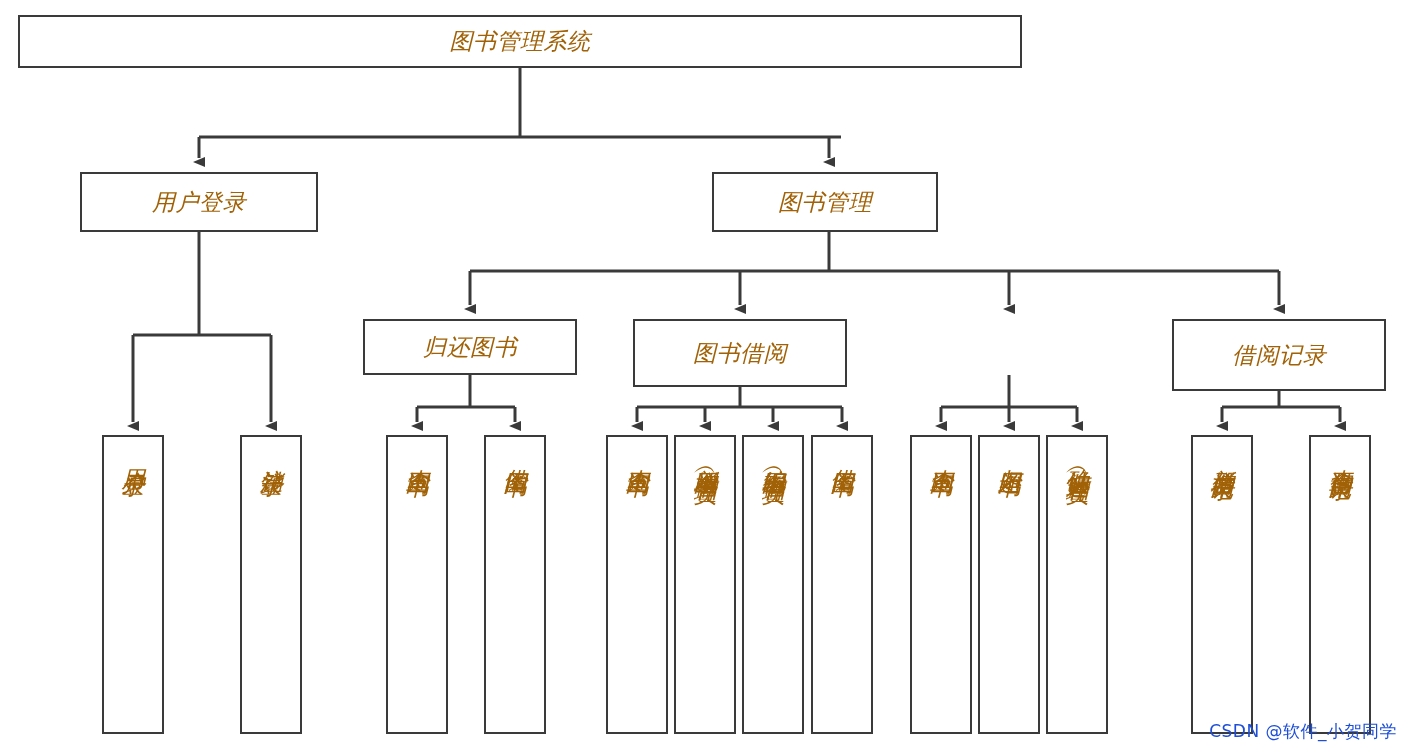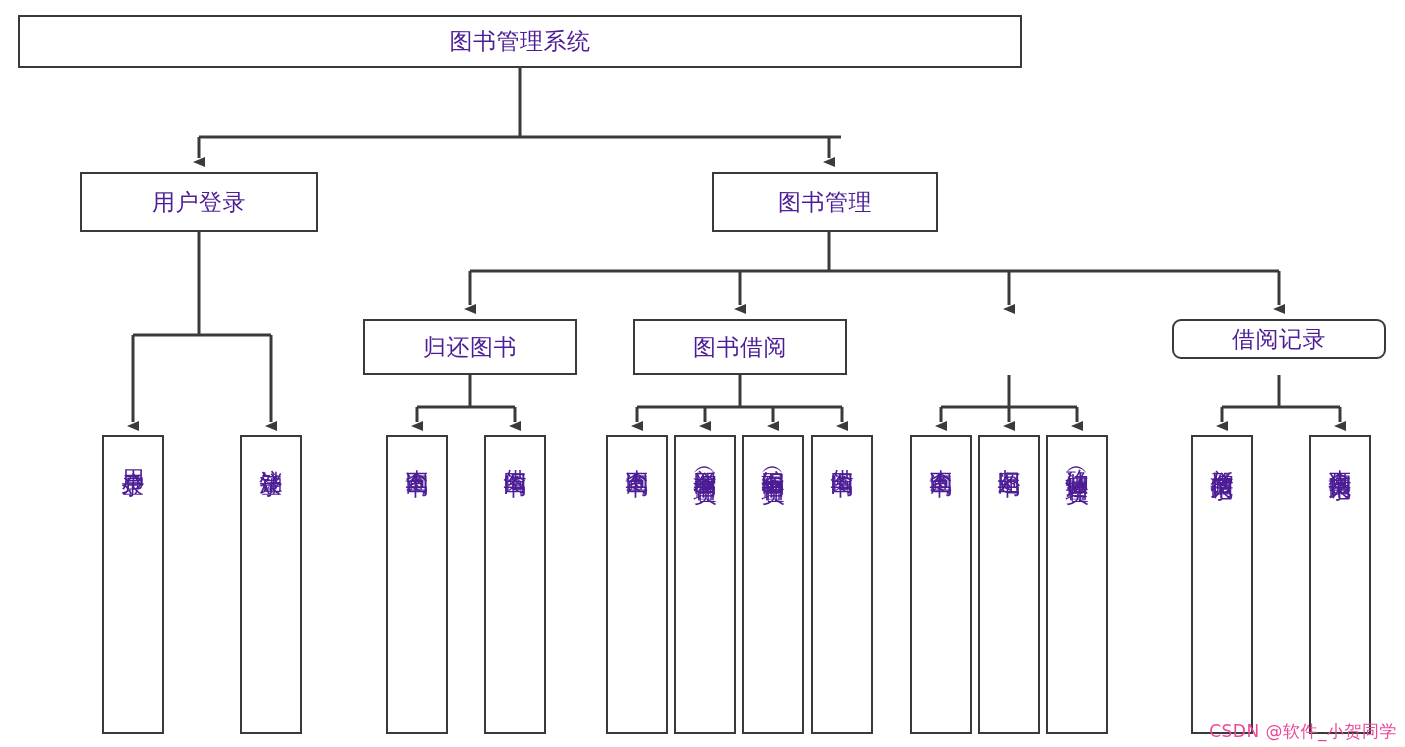--- a/index.html
+++ b/index.html
@@ -25,21 +25,22 @@
     height: 747px;
   }
   .node {
     position: absolute;
     box-sizing: border-box;
     background: #ffffff;
     border: 2px solid #3a3a3a;
     display: flex;
     align-items: center;
     justify-content: center;
-    color: #4c1d95;
+    color: #a16207;
+    font-style: italic;
   }
   .node.horiz {
     font-size: 23px;
     letter-spacing: 0.5px;
   }
   .node.vert {
     align-items: flex-start;
     justify-content: center;
     padding-top: 14px;
   }
@@ -49,21 +50,21 @@
     font-size: 23px;
     line-height: 1.18;
     letter-spacing: 2px;
     white-space: nowrap;
   }
   #watermark {
     position: absolute;
     right: 8px;
     bottom: 4px;
     font-size: 17px;
-    color: #ec4899;
+    color: #1d4ed8;
     letter-spacing: 0.5px;
     white-space: nowrap;
   }
 </style>
 </head>
 <body>
 
 <div id="canvas">
 
   <svg class="wires" viewBox="0 0 1405 747" xmlns="http://www.w3.org/2000/svg">
@@ -123,24 +124,24 @@
   <div class="node horiz" style="left:80px; top:172px; width:238px; height:60px;">
     <span>用户登录</span>
   </div>
   <div class="node horiz" style="left:712px; top:172px; width:226px; height:60px;">
     <span>图书管理</span>
   </div>
 
   <div class="node horiz" style="left:363px; top:319px; width:214px; height:56px;">
     <span>归还图书</span>
   </div>
-  <div class="node horiz" style="left:633px; top:319px; width:214px; height:56px;">
+  <div class="node horiz" style="left:633px; top:319px; width:214px; height:68px;">
     <span>图书借阅</span>
   </div>
-  <div class="node horiz" style="left:1172px; top:319px; width:214px; height:40px;border-radius:9px;">
+  <div class="node horiz" style="left:1172px; top:319px; width:214px; height:72px;">
     <span>借阅记录</span>
   </div>
 
   <div class="node vert" style="left:102px; top:435px; width:62px; height:299px;">
     <span class="vlabel">用户登录</span>
   </div>
   <div class="node vert" style="left:240px; top:435px; width:62px; height:299px;">
     <span class="vlabel">注销登录</span>
   </div>
 

